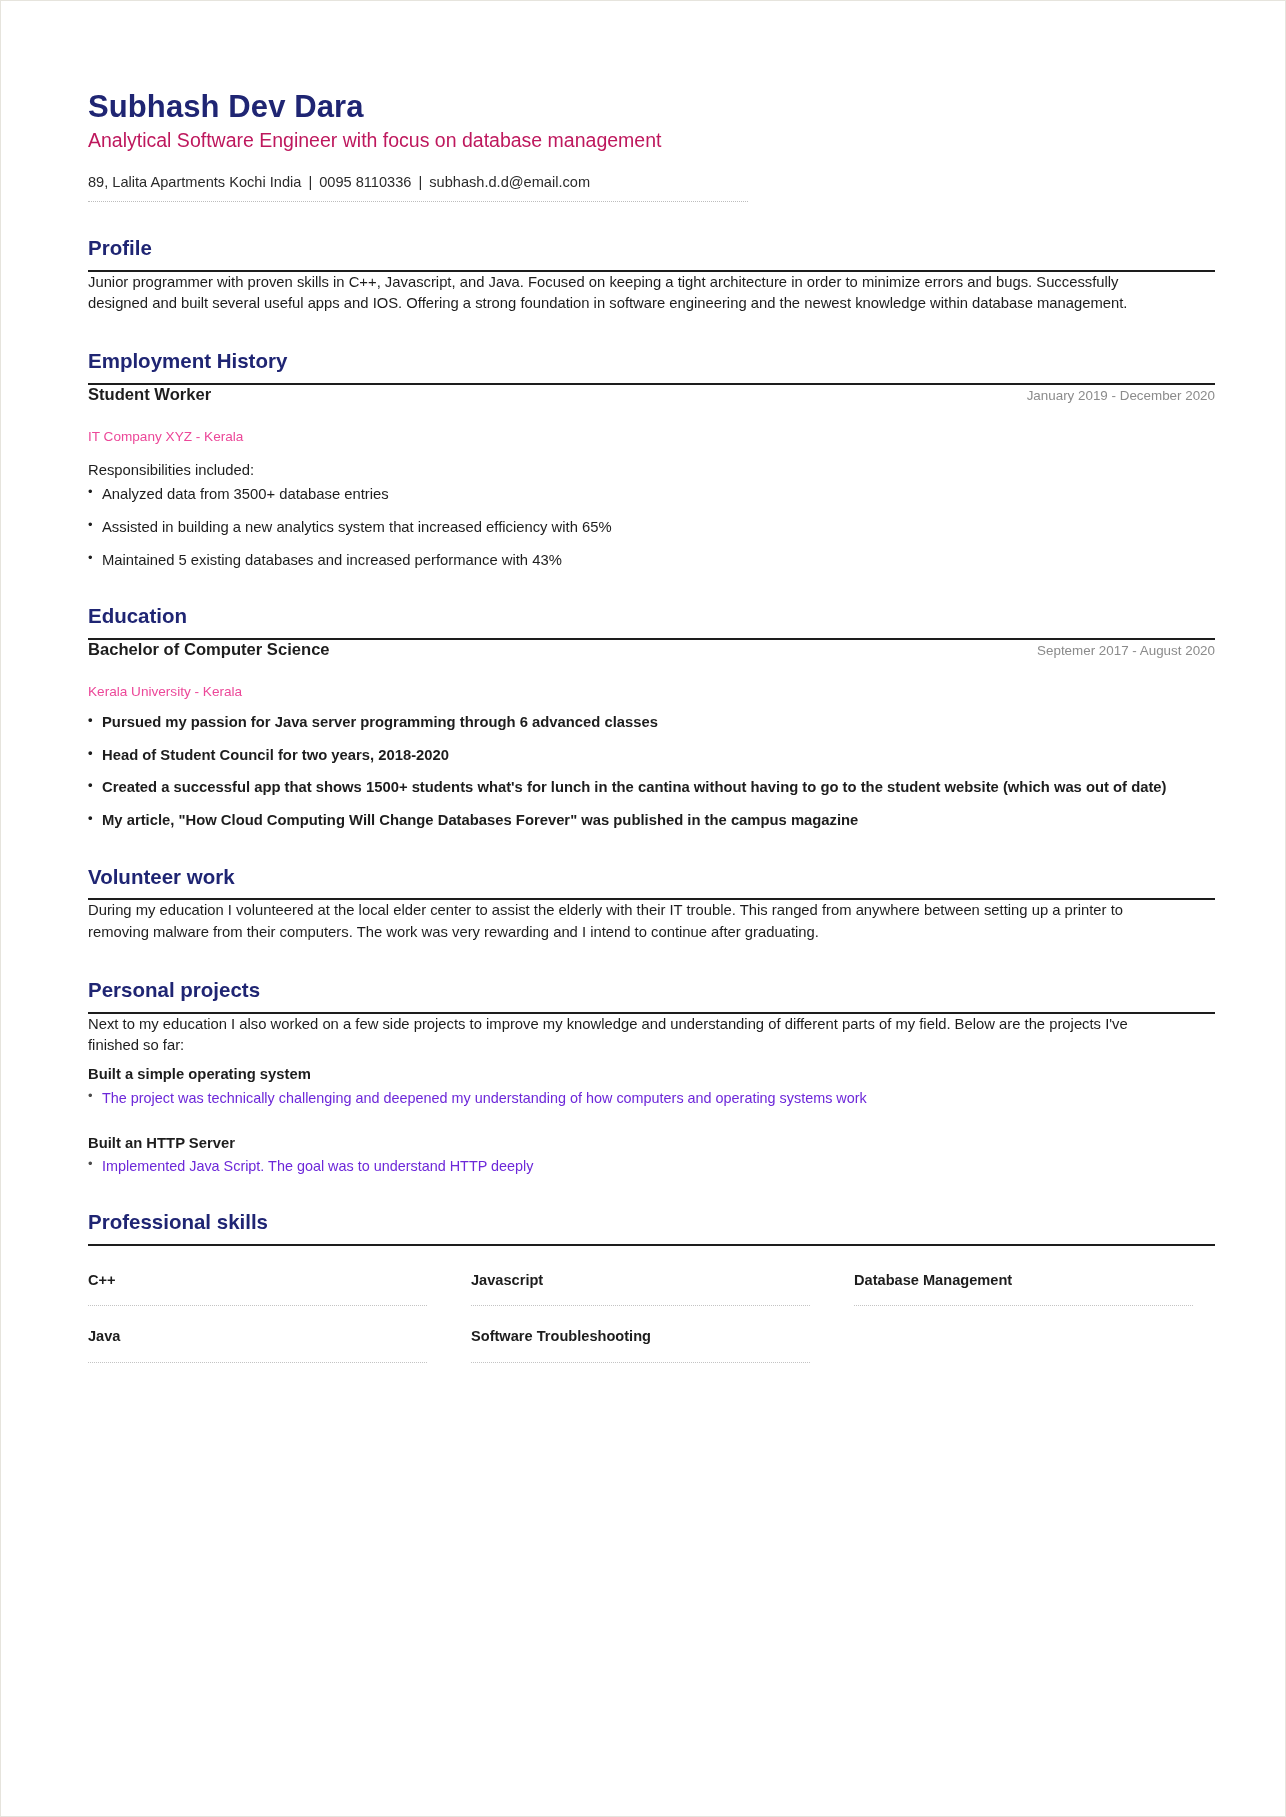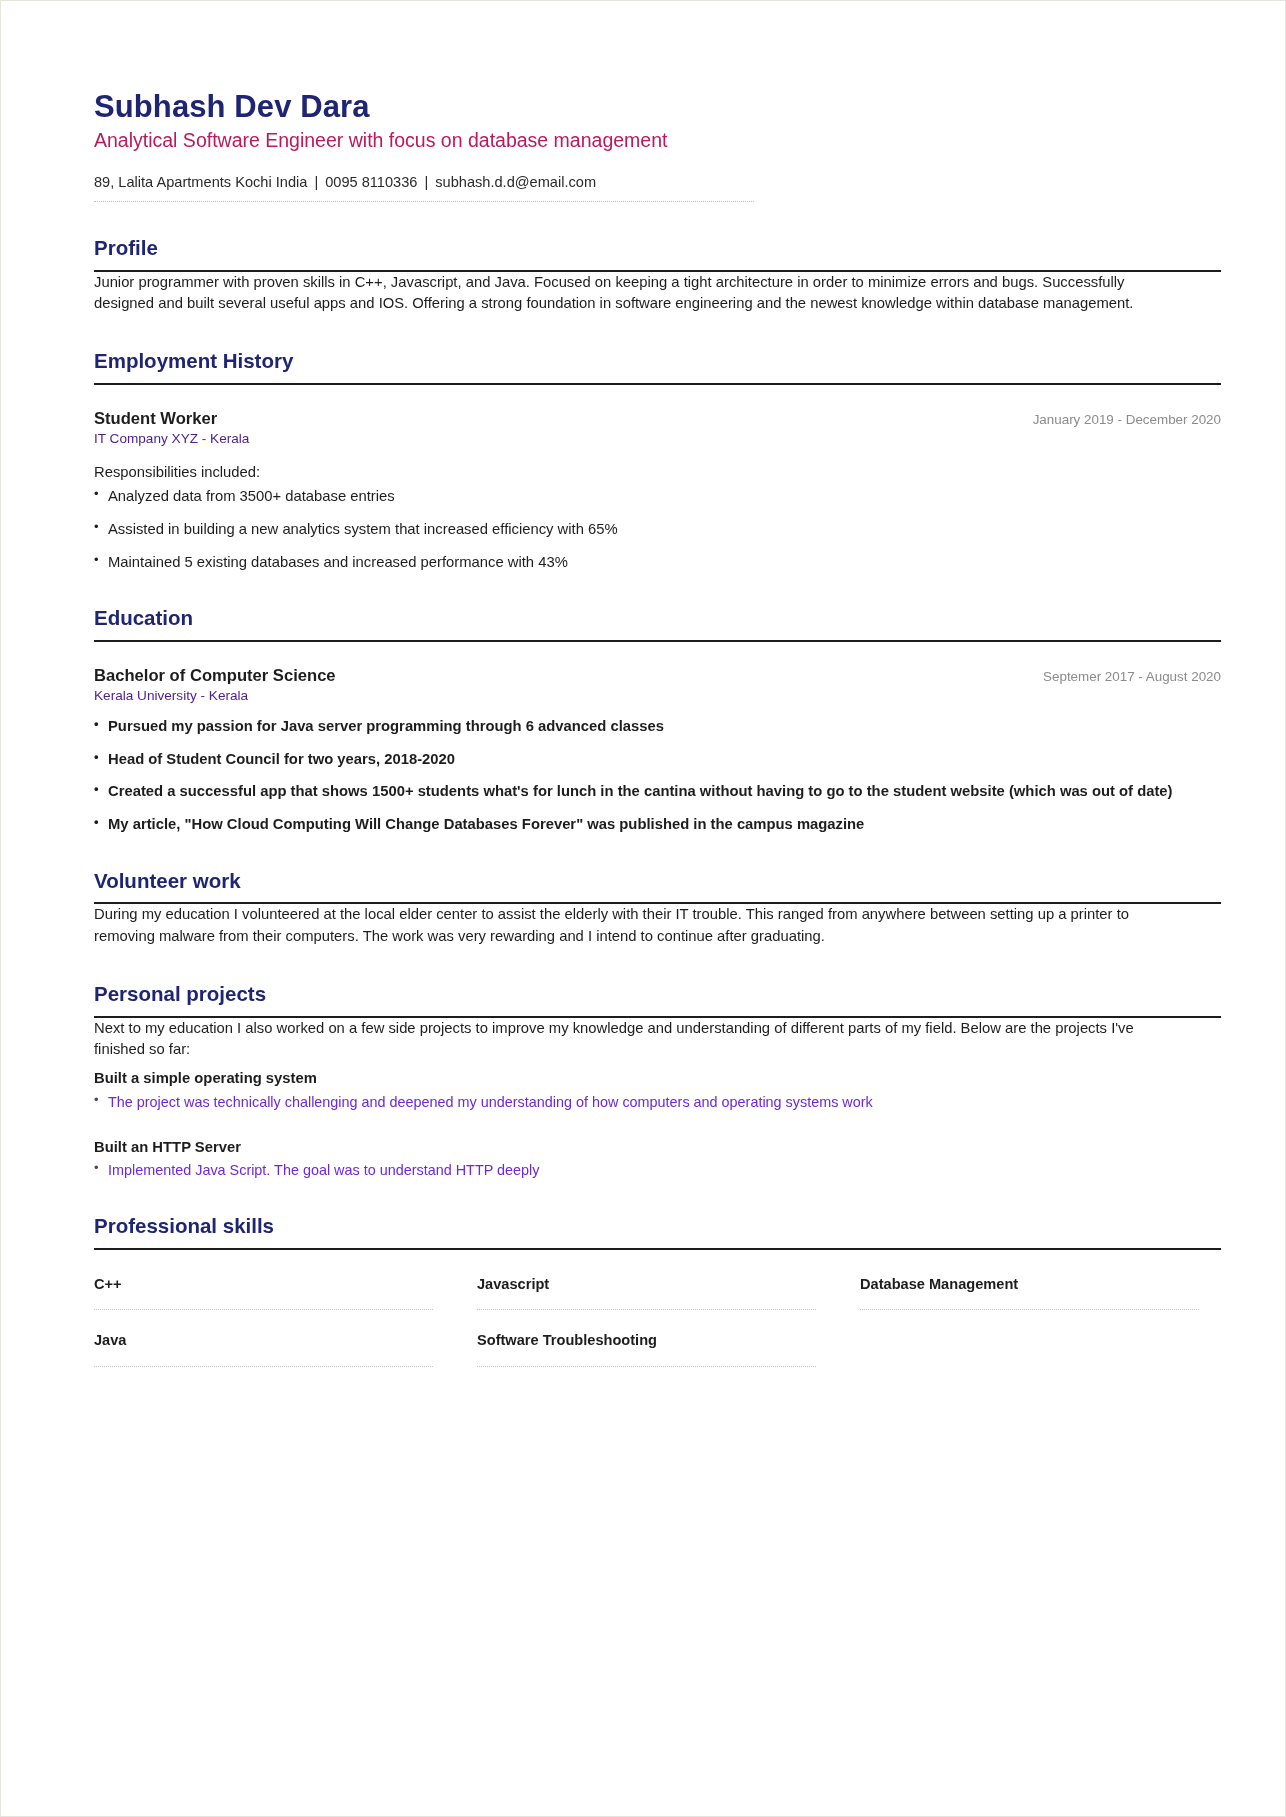--- a/index.html
+++ b/index.html
@@ -18,21 +18,21 @@
     width: 1286px;
     height: 1817px;
     margin: 0 auto;
     background: #ffffff;
     box-sizing: border-box;
     border: 1px solid #e6e4dd;
     overflow: hidden;
   }
   .sheet {
     position: absolute;
-    left: 93px;
+    left: 87px;
     top: 0;
     width: 1127px;
   }
 
   
   .hdr {
     padding-top: 88px;
   }
   .hdr-name {
     font-size: 31px;
@@ -86,38 +86,37 @@
     color: #1d1d1d;
     max-width: 1085px;
   }
 
   
   .entry { position: relative; }
   .entry-top {
     display: flex;
     align-items: baseline;
     justify-content: space-between;
-    margin-top: 24px;
   }
   .entry-role {
     font-size: 16.6px;
     font-weight: bold;
     color: #1d1d1d;
     line-height: 1.2;
   }
   .entry-date {
     font-size: 13.4px;
     color: #8b8b8b;
     white-space: nowrap;
     padding-left: 20px;
   }
   .entry-org {
     font-size: 13.6px;
-    color: #4c1d95;
-    margin-top: 2px;
+    color: #ec4899;
+    margin-top: 24px;
     line-height: 1.2;
   }
   .entry-lead {
     font-size: 14.8px;
     color: #1d1d1d;
     margin-top: 16px;
     line-height: 1.3;
   }
 
   ul.bullets {

